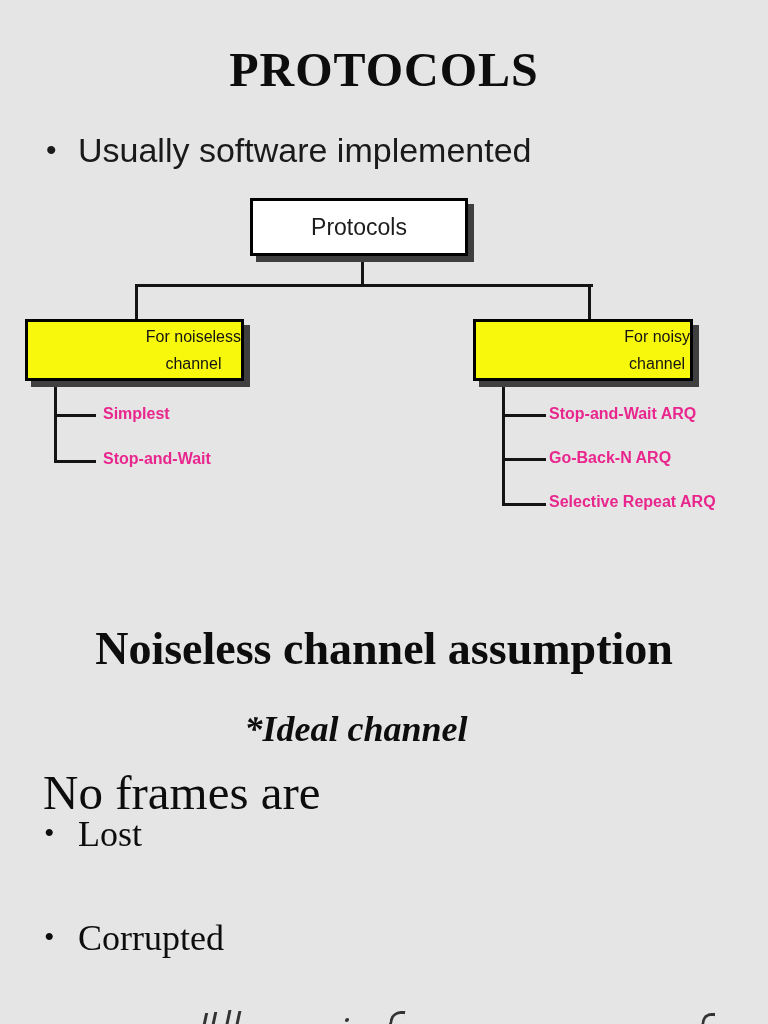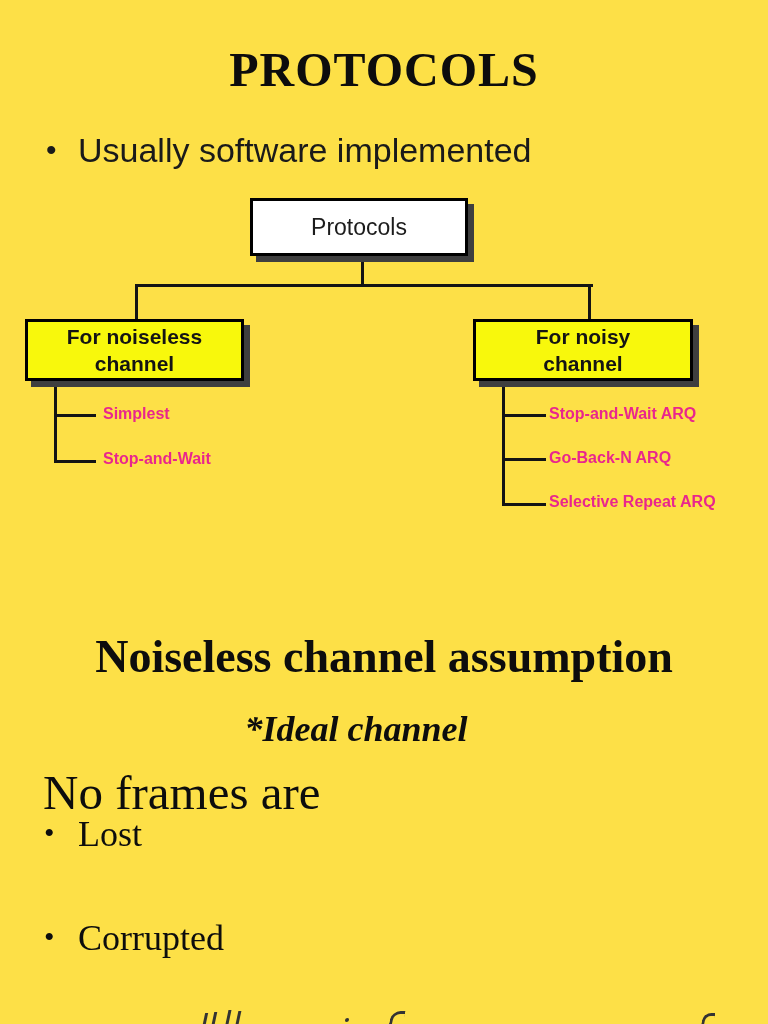--- a/index.html
+++ b/index.html
@@ -1,16 +1,16 @@
 <!DOCTYPE html>
 <html><head>
 <meta charset="utf-8">
 <style>
   html,body{margin:0;padding:0;background:#ffffff;}
-  .page{position:relative;width:768px;height:1024px;background:#fde047;overflow:hidden;
+  .page{position:relative;width:768px;height:1024px;background:#e5e5e5;overflow:hidden;
         font-family:"Liberation Sans",sans-serif;color:#111;}
 
   
   .s1-title{position:absolute;top:42px;left:0;width:768px;text-align:center;
             font-family:"Liberation Serif",serif;font-weight:bold;font-size:48px;
             letter-spacing:1px;color:#0d0d0d;}
   .s1-bullet{position:absolute;top:131px;left:46px;font-size:34px;color:#1a1a1a;}
   .s1-bullet .dot{display:inline-block;width:32px;font-size:30px;vertical-align:2px;}
 
   
@@ -24,34 +24,34 @@
   .tick-l2   {left:54px;top:460px;width:42px;height:3px;}
   .sub-r-v   {left:502px;top:379px;width:3px;height:127px;}
   .tick-r1   {left:502px;top:414px;width:44px;height:3px;}
   .tick-r2   {left:502px;top:458px;width:44px;height:3px;}
   .tick-r3   {left:502px;top:503px;width:44px;height:3px;}
 
   .node{position:absolute;border:3px solid #000;box-shadow:6px 6px 0 0 #3f3f3f;
         display:flex;align-items:center;justify-content:center;text-align:center;}
   .node-root{left:250px;top:198px;width:212px;height:52px;background:#ffffff;
              font-size:23px;font-weight:400;color:#1c1c1c;}
-  .node-yellow{background:#F8F80C;font-size:21px;font-weight:700;line-height:27px;color:#141414;}
+  .node-yellow{background:#F8F80C;font-size:16px;font-weight:400;line-height:27px;color:#141414;justify-content:flex-end;}
   .node-left {left:25px;top:319px;width:213px;height:56px;}
   .node-right{left:473px;top:319px;width:214px;height:56px;}
 
   .leaf{position:absolute;font-size:16px;font-weight:700;color:#E9268D;white-space:nowrap;}
   .leaf-l1{left:103px;top:405px;}
   .leaf-l2{left:103px;top:450px;}
   .leaf-r1{left:549px;top:405px;}
   .leaf-r2{left:549px;top:449px;}
   .leaf-r3{left:549px;top:493px;}
 
   
   .s2-title{position:absolute;top:622px;left:0;width:768px;text-align:center;
-            font-family:"Liberation Serif",serif;font-weight:bold;font-size:46px;color:#0d0d0d;margin-top:8px;}
+            font-family:"Liberation Serif",serif;font-weight:bold;font-size:46px;color:#0d0d0d;}
   .s2-subtitle{position:absolute;top:708px;left:0;width:712px;text-align:center;
                font-family:"Liberation Serif",serif;font-weight:bold;font-style:italic;
                font-size:36px;color:#0d0d0d;}
   .s2-lead{position:absolute;top:764px;left:43px;
            font-family:"Liberation Serif",serif;font-size:49px;color:#0d0d0d;}
   .s2-item{position:absolute;left:44px;font-family:"Liberation Serif",serif;
            font-size:36px;color:#0d0d0d;}
   .s2-item .dot{display:inline-block;width:34px;font-size:30px;vertical-align:3px;}
   .s2-item-1{top:813px;}
   .s2-item-2{top:867px;}

